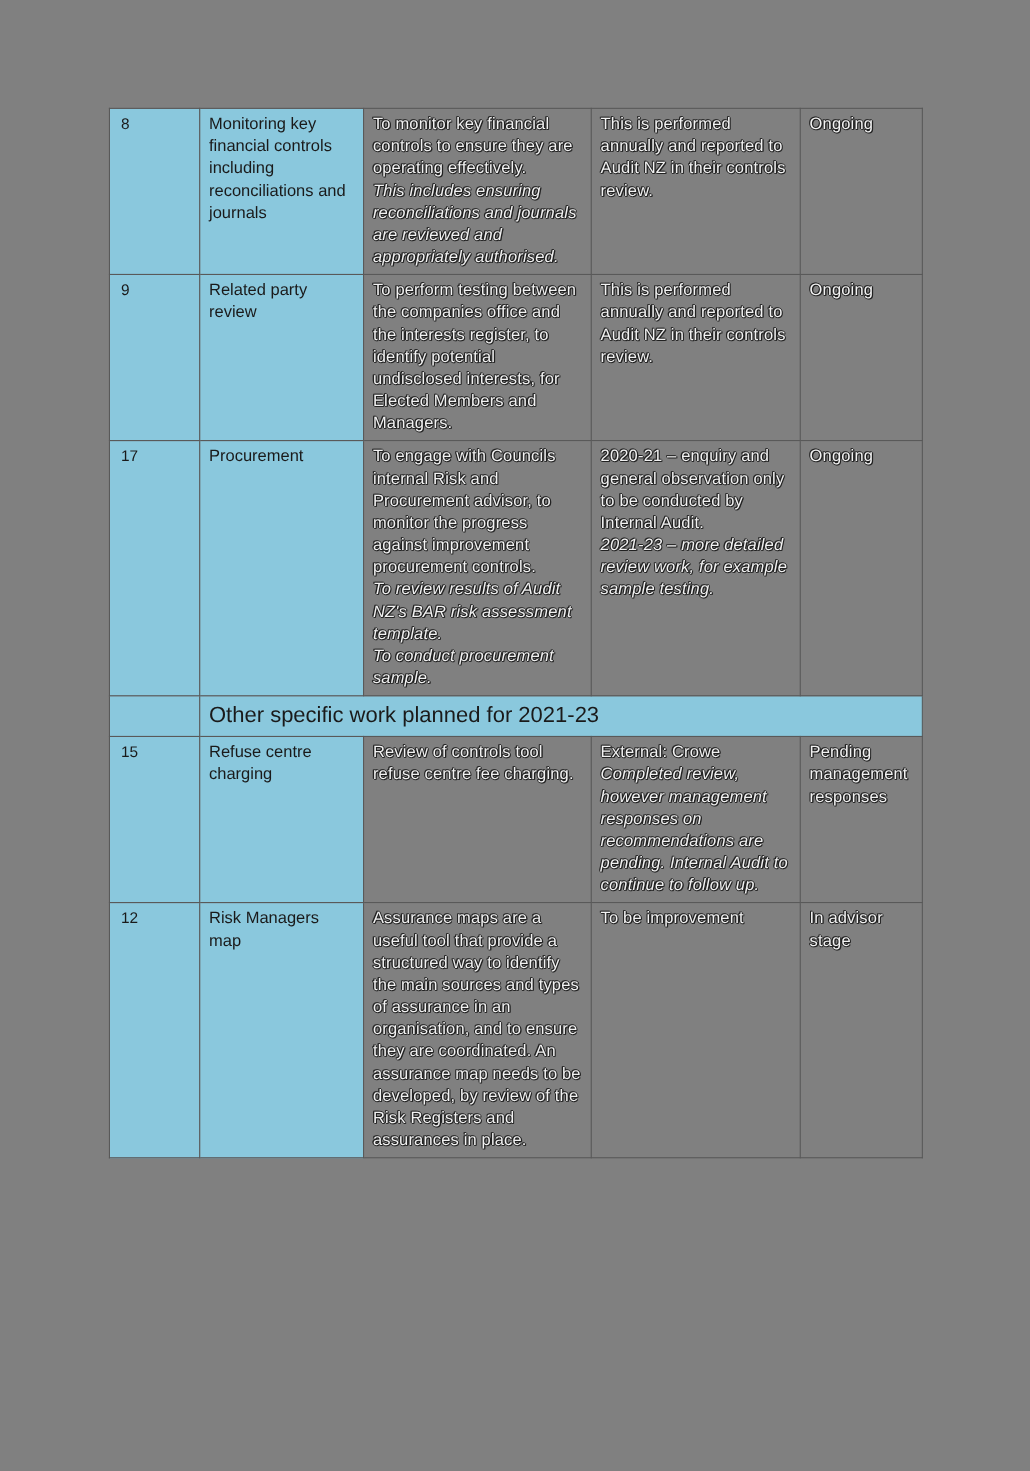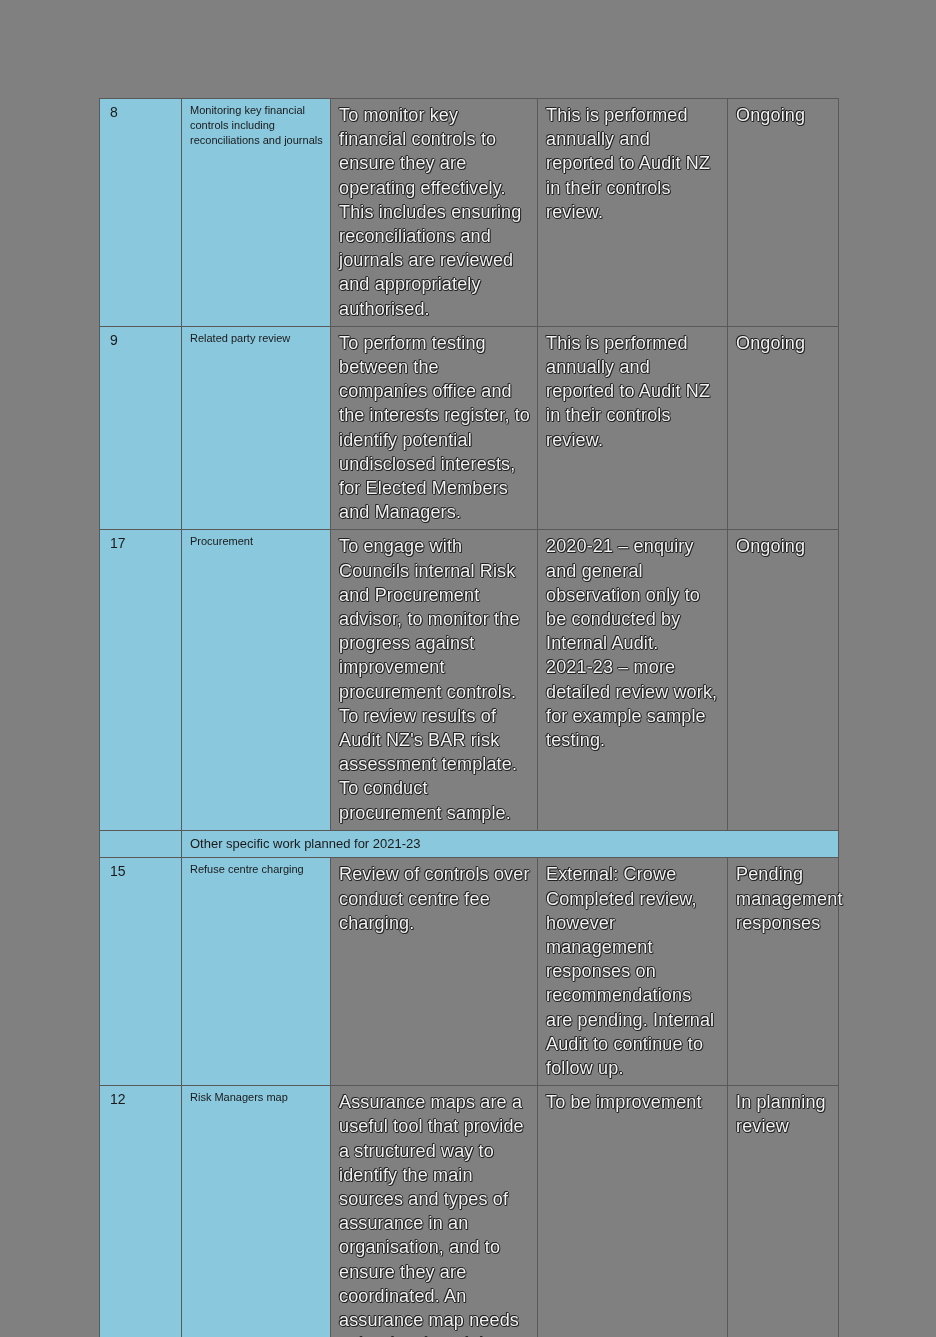--- a/index.html
+++ b/index.html
@@ -43,61 +43,61 @@
   col.c-num   { width: 82px;  }
   col.c-area  { width: 149px; }
   col.c-desc  { width: 207px; }
   col.c-comm  { width: 190px; }
   col.c-stat  { width: 111px; }
 
   
   .cell-blue {
     background: #8ac8dd;
     color: #1a1a1a;
-    font-size: 11px;
+    font-size: 15px;
     border-color: #6f9fae;
   }
   .cell-blue.num {
     font-size: 14px;
     padding-left: 10px;
   }
 
   
   .cell-grey {
     background: #808080;
     color: #f2f2f2;
-    font-size: 18px;
+    font-size: 15px;
     border-color: #4a4a4a;
     text-shadow:
        1px 0 0 rgba(30,30,30,0.85),
       -1px 0 0 rgba(30,30,30,0.85),
        0 1px 0 rgba(30,30,30,0.85),
        0 -1px 0 rgba(30,30,30,0.85),
        1px 1px 0 rgba(20,20,20,0.75),
       -1px -1px 0 rgba(20,20,20,0.75),
        0 0 1px rgba(255,255,255,0.55);
     letter-spacing: 0.15px;
   }
 
   
   .cell-band {
     background: #8ac8dd;
     color: #1a1a1a;
-    font-size: 13px;
+    font-size: 20px;
     border-color: #6f9fae;
     padding-top: 5px;
   }
   .cell-band-spacer {
     background: #8ac8dd;
     border-color: #6f9fae;
   }
 
   .txt-line { display: block; }
   .txt-para { margin: 0; padding: 0; }
-  .txt-para + .txt-para { margin-top: 0; }
+  .txt-para + .txt-para { margin-top: 0; font-style: italic; }
 </style>
 </head>
 <body>
 
 <div id="page">
 
   <table class="audit-table">
     <colgroup>
       <col class="c-num">
       <col class="c-area">
@@ -142,32 +142,32 @@
       </tr>
 
       <tr>
         <td class="cell-band-spacer"></td>
         <td class="cell-band" colspan="4">Other specific work planned for 2021-23</td>
       </tr>
 
       <tr>
         <td class="cell-blue num">15</td>
         <td class="cell-blue">Refuse centre charging</td>
-        <td class="cell-grey">Review of controls over conduct centre fee charging.</td>
+        <td class="cell-grey">Review of controls tool refuse centre fee charging.</td>
         <td class="cell-grey">
             <span class="txt-para txt-line">External: Crowe</span>
             <span class="txt-para txt-line">Completed review, however management responses on recommendations are pending. Internal Audit to continue to follow up.</span>
           </td>
         <td class="cell-grey">Pending management responses</td>
       </tr>
 
       <tr>
         <td class="cell-blue num">12</td>
         <td class="cell-blue">Risk Managers map</td>
         <td class="cell-grey">Assurance maps are a useful tool that provide a structured way to identify the main sources and types of assurance in an organisation, and to ensure they are coordinated. An assurance map needs to be developed, by review of the Risk Registers and assurances in place.</td>
         <td class="cell-grey">To be improvement</td>
-        <td class="cell-grey">In planning review</td>
+        <td class="cell-grey">In advisor stage</td>
       </tr>
 
     </tbody>
   </table>
 
 </div>
 
 </body></html>

